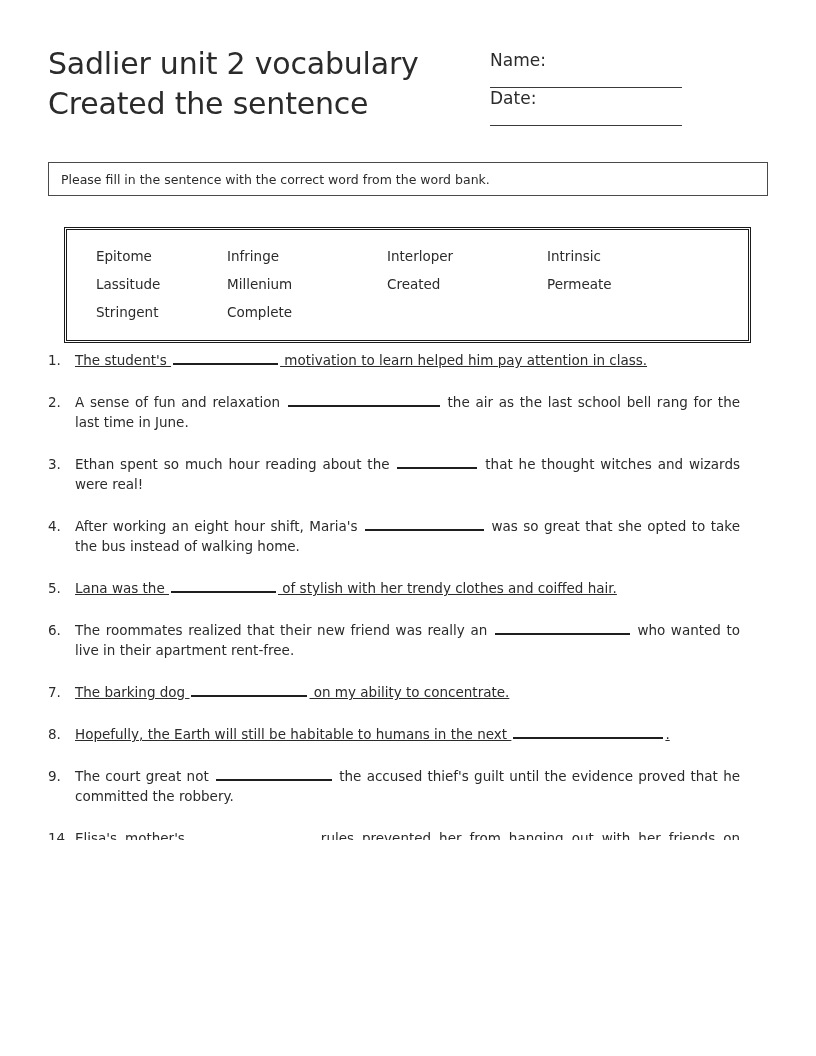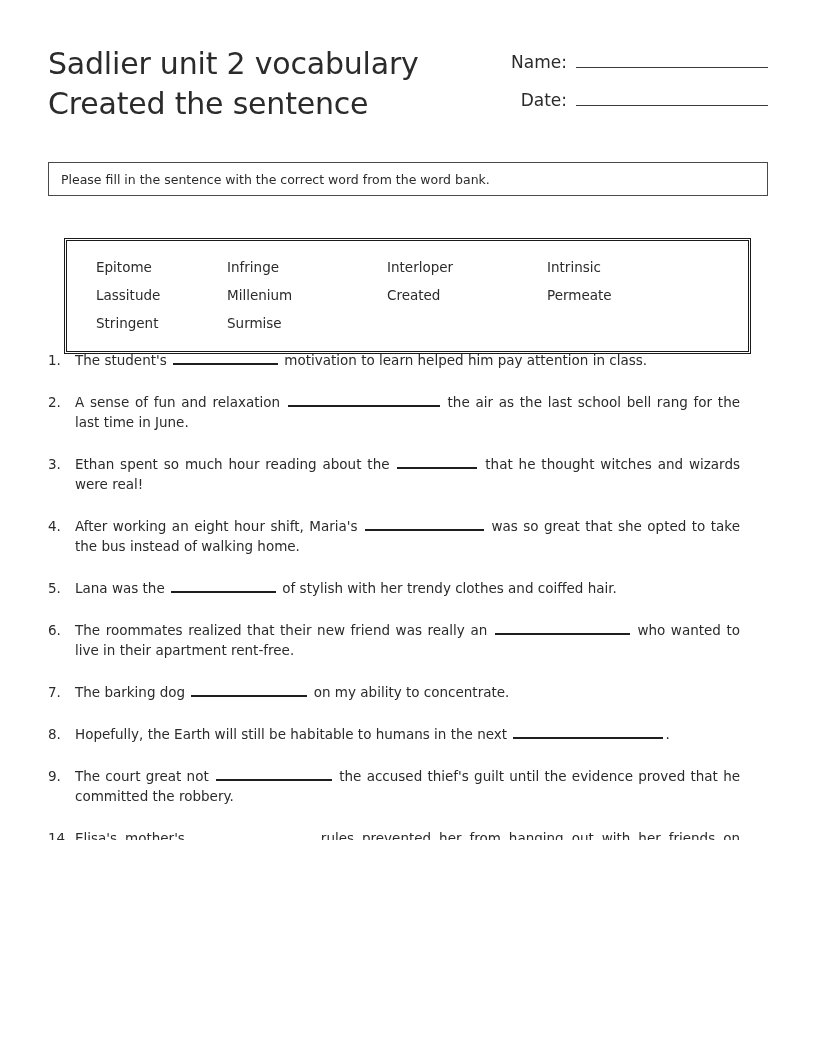--- a/index.html
+++ b/index.html
@@ -52,20 +52,21 @@
     position: absolute;
     right: 0;
     top: 6px;
     width: 278px;
   }
   .nd-row {
     display: flex;
     align-items: baseline;
     justify-content: flex-end;
     height: 38px;
+    flex-direction: column;
   }
   .nd-label {
     font-size: 17px;
     color: #2b2b2b;
     margin-right: 9px;
     white-space: nowrap;
   }
   .nd-rule {
     width: 192px;
     border-bottom: 1.3px solid #3a3a3a;
@@ -88,21 +89,21 @@
   .instruction-text {
     font-size: 12.5px;
     color: #2b2b2b;
     padding-left: 12px;
   }
 
   
   .wordbank {
     position: absolute;
     left: 64px;
-    top: 238px;
+    top: 227px;
     width: 687px;
     box-sizing: border-box;
     border: 3px double #1a1a1a;
     padding: 12px 0 14px 0;
   }
   .wb-row {
     display: flex;
     height: 28px;
     align-items: center;
   }
@@ -136,21 +137,21 @@
     text-align: left;
   }
   .q-body {
     flex: 1 1 auto;
     font-size: 13.5px;
     line-height: 20px;
     color: #2b2b2b;
     text-align: justify;
     text-justify: inter-word;
   }
-  .q-body.nojust { text-align: left; }
+  .q-body.nojust { text-align: left; text-decoration: underline; }
   .q-body > span { white-space: pre-wrap; }
 
   .blank {
     display: inline-block;
     border-bottom: 2px solid #1f1f1f;
     height: 13px;
     vertical-align: baseline;
     margin: 0 2px;
   }
 
@@ -215,21 +216,21 @@
         <div class="wb-cell">Intrinsic</div>
       </div>
       <div class="wb-row">
         <div class="wb-cell">Lassitude</div>
         <div class="wb-cell">Millenium</div>
         <div class="wb-cell">Created</div>
         <div class="wb-cell">Permeate</div>
       </div>
       <div class="wb-row">
         <div class="wb-cell">Stringent</div>
-        <div class="wb-cell">Surmise</div>
+        <div class="wb-cell">Complete</div>
         <div class="wb-cell empty"></div>
         <div class="wb-cell empty"></div>
       </div>
     </div>
 
   <div class="questions" id="questions">
       <div class="q">
         <div class="q-num">1.</div>
         <div class="q-body nojust"><span>The student's </span><span class="blank" style="width: 105px;"></span><span> motivation to learn helped him pay attention in class.</span></div>
       </div>

